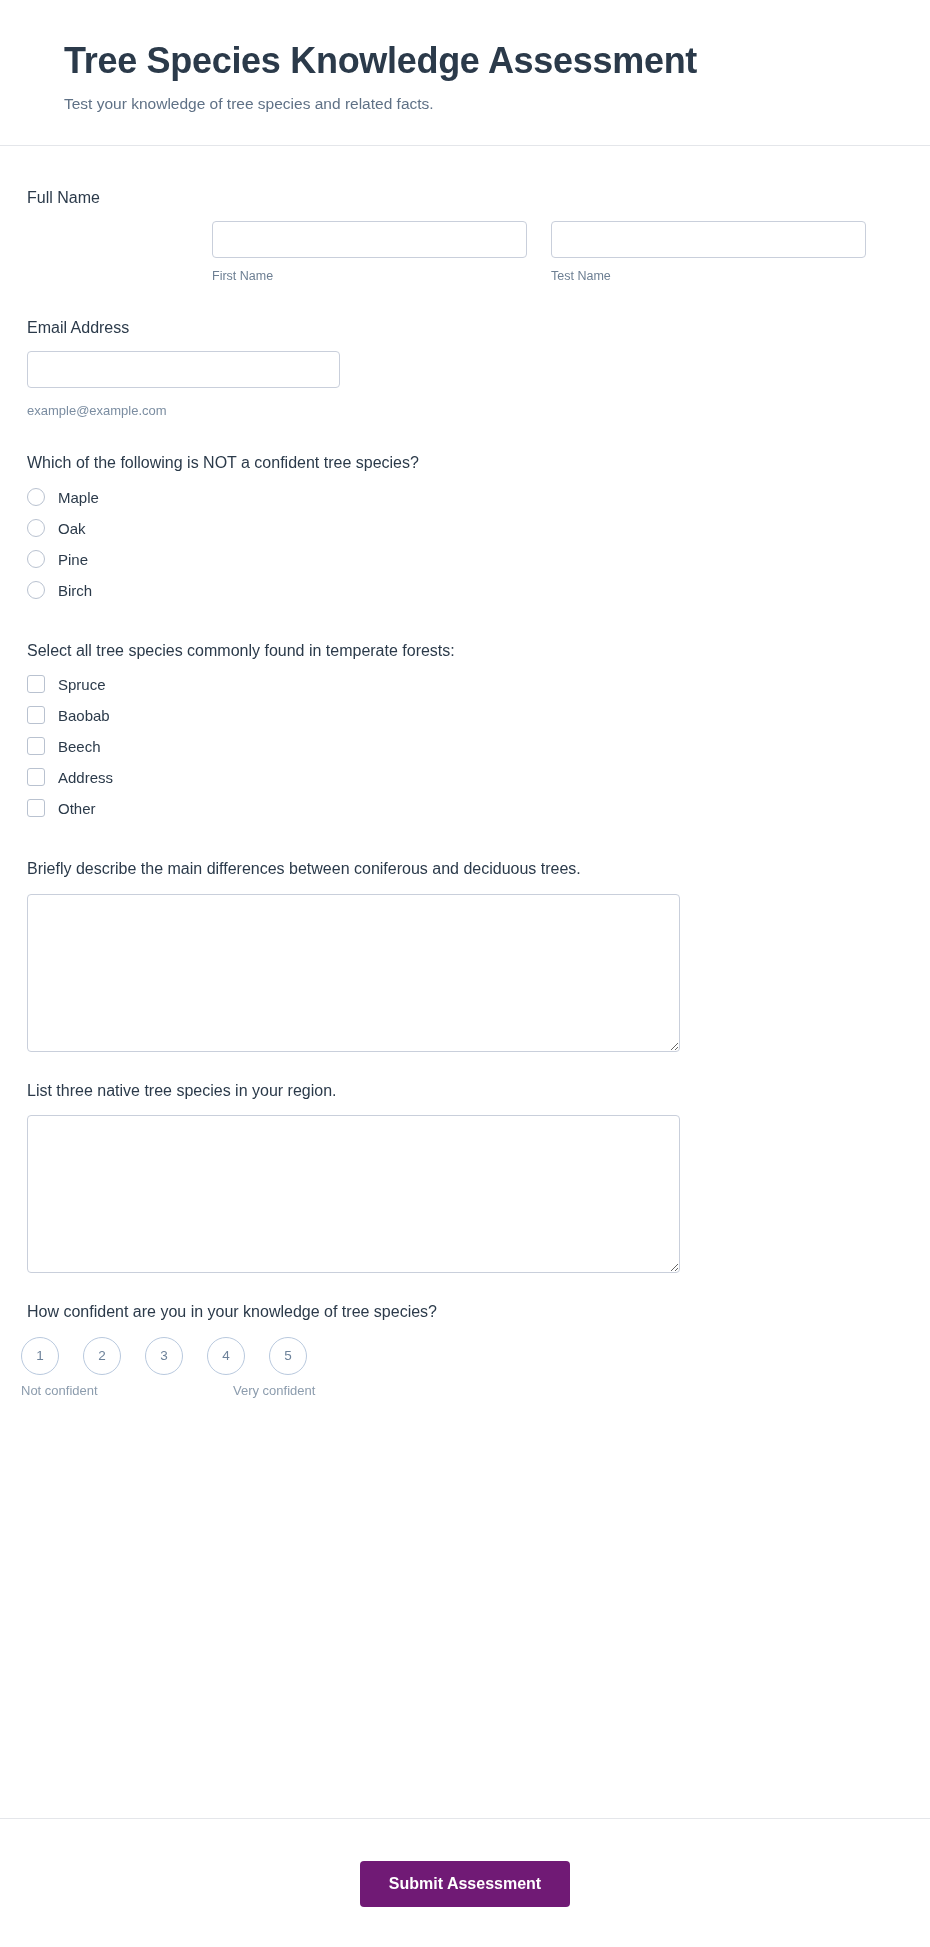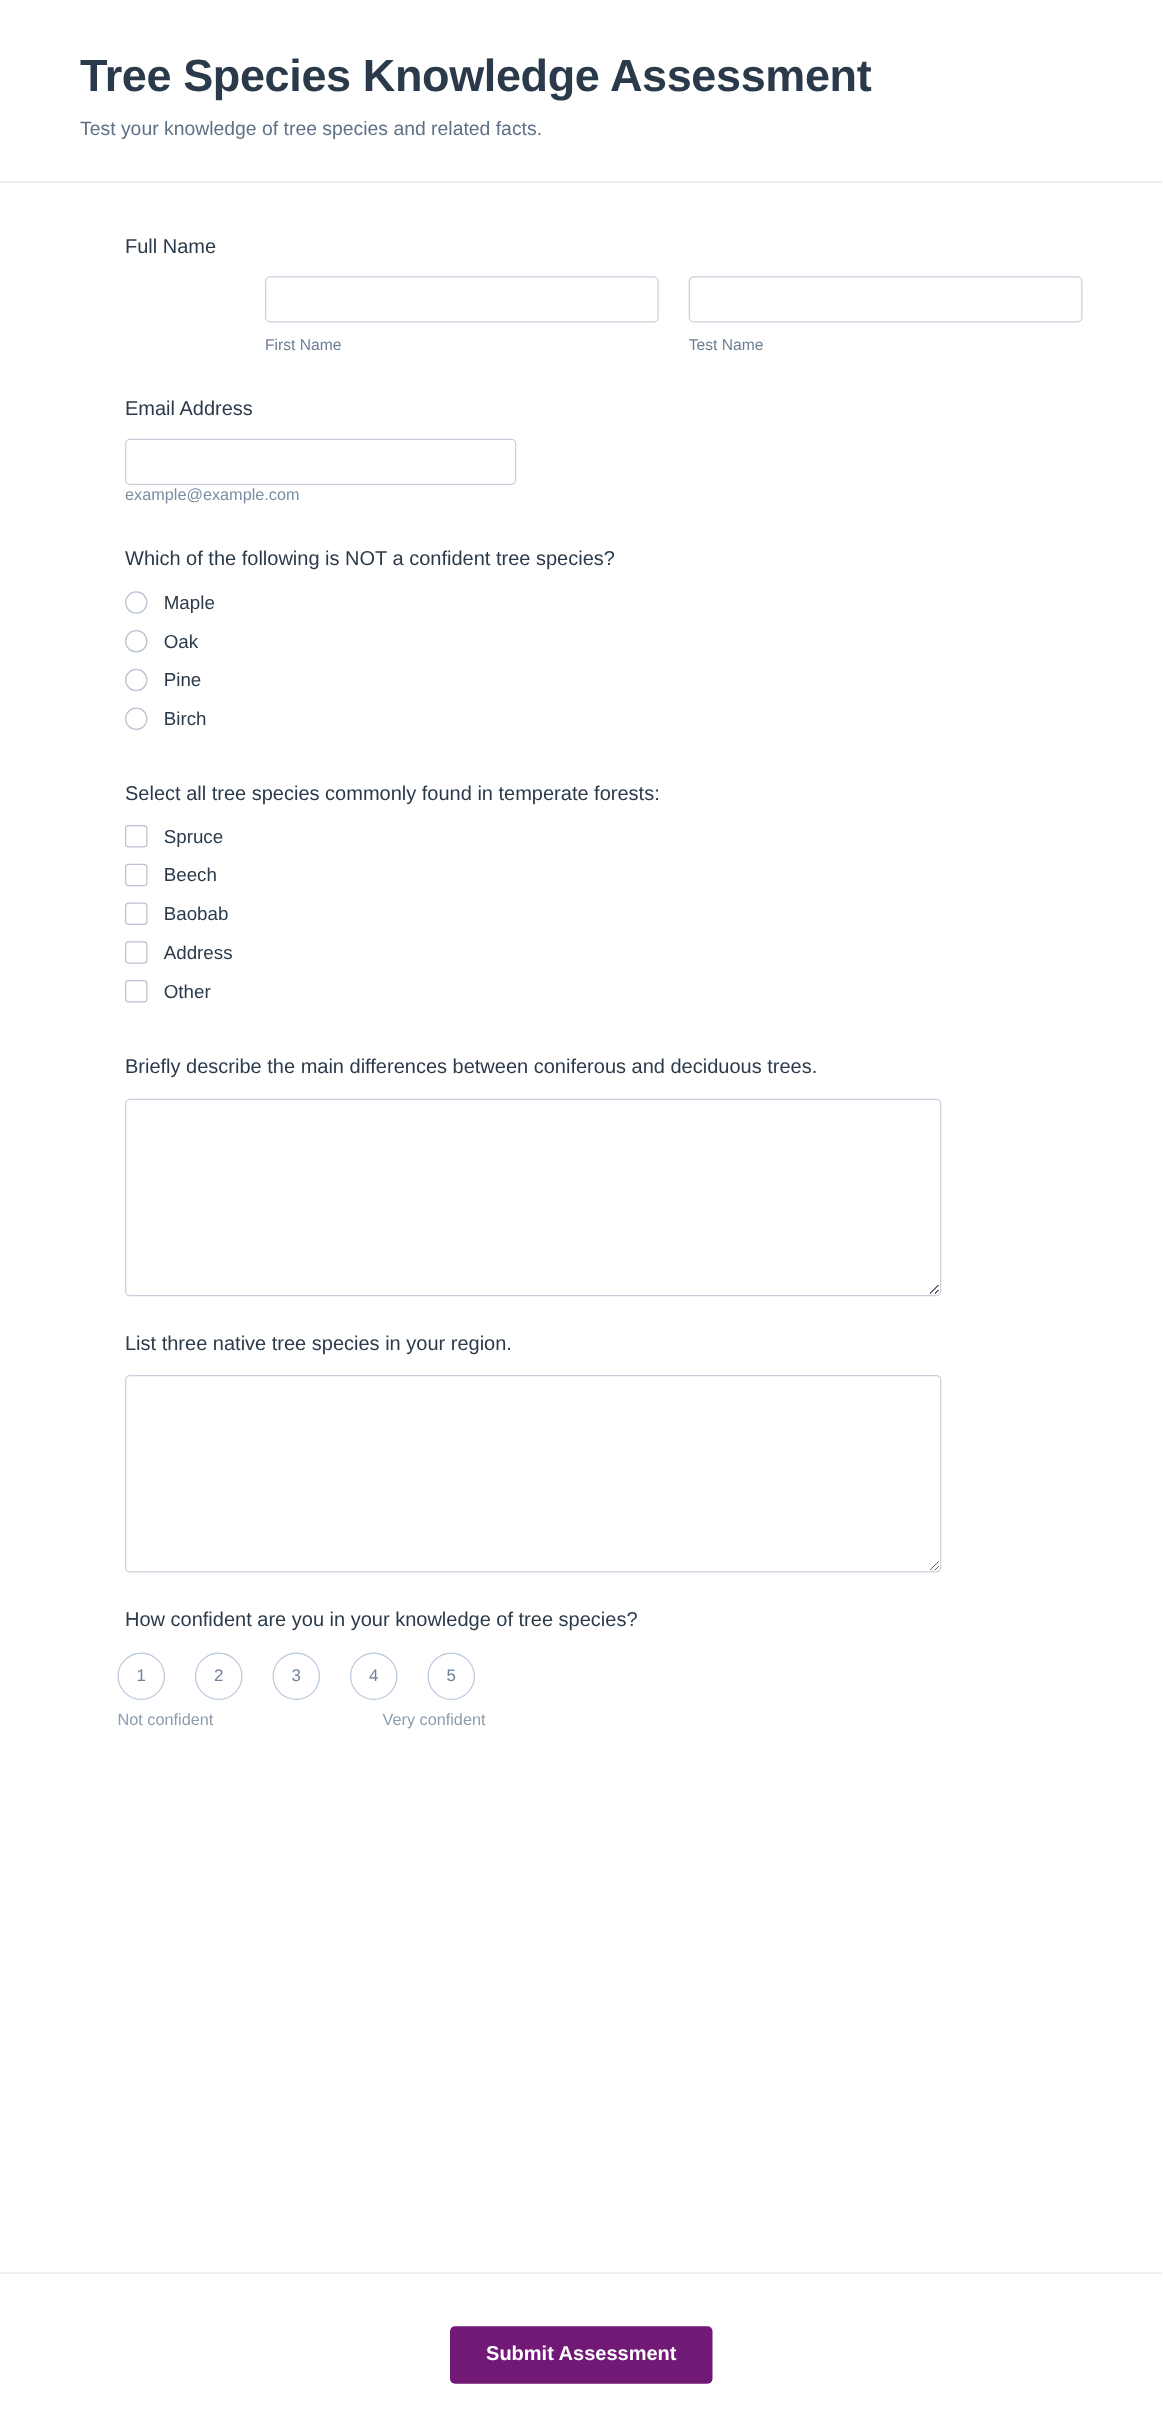--- a/index.html
+++ b/index.html
@@ -40,21 +40,21 @@
   .form-subtitle {
     margin: 0;
     font-size: 15.5px;
     line-height: 1.4;
     color: #5f7186;
     font-weight: normal;
   }
 
   
   .form-body {
-    padding: 42px 64px 0 100px;
+    padding: 42px 64px 0 27px;
     flex: 1 0 auto;
   }
   .field-block {
     margin-bottom: 34px;
   }
   .field-label {
     display: block;
     font-size: 16px;
     line-height: 1.3;
     color: #2b3a4a;
@@ -89,20 +89,21 @@
     margin-top: 10px;
     font-size: 12.5px;
     line-height: 1.3;
     color: #6d7f93;
   }
   .email-input-wrap {
     width: 313px;
   }
   .helper-text {
     display: block;
+    margin-top: 15px;
     font-size: 13px;
     color: #7b8da1;
   }
 
   
   .question-block {
     margin-bottom: 34px;
   }
   .question-label {
     display: block;
@@ -285,25 +286,25 @@
 
     <div class="question-block">
       <span class="question-label">Select all tree species commonly found in temperate forests:</span>
       <div class="options-list">
         <label class="option-row">
           <span class="check-mark"></span>
           <span class="option-text">Spruce</span>
         </label>
         <label class="option-row">
           <span class="check-mark"></span>
+          <span class="option-text">Baobab</span>
+        </label>
+        <label class="option-row">
+          <span class="check-mark"></span>
           <span class="option-text">Beech</span>
-        </label>
-        <label class="option-row">
-          <span class="check-mark"></span>
-          <span class="option-text">Baobab</span>
         </label>
         <label class="option-row">
           <span class="check-mark"></span>
           <span class="option-text">Address</span>
         </label>
         <label class="option-row">
           <span class="check-mark"></span>
           <span class="option-text">Other</span>
         </label>
       </div>

